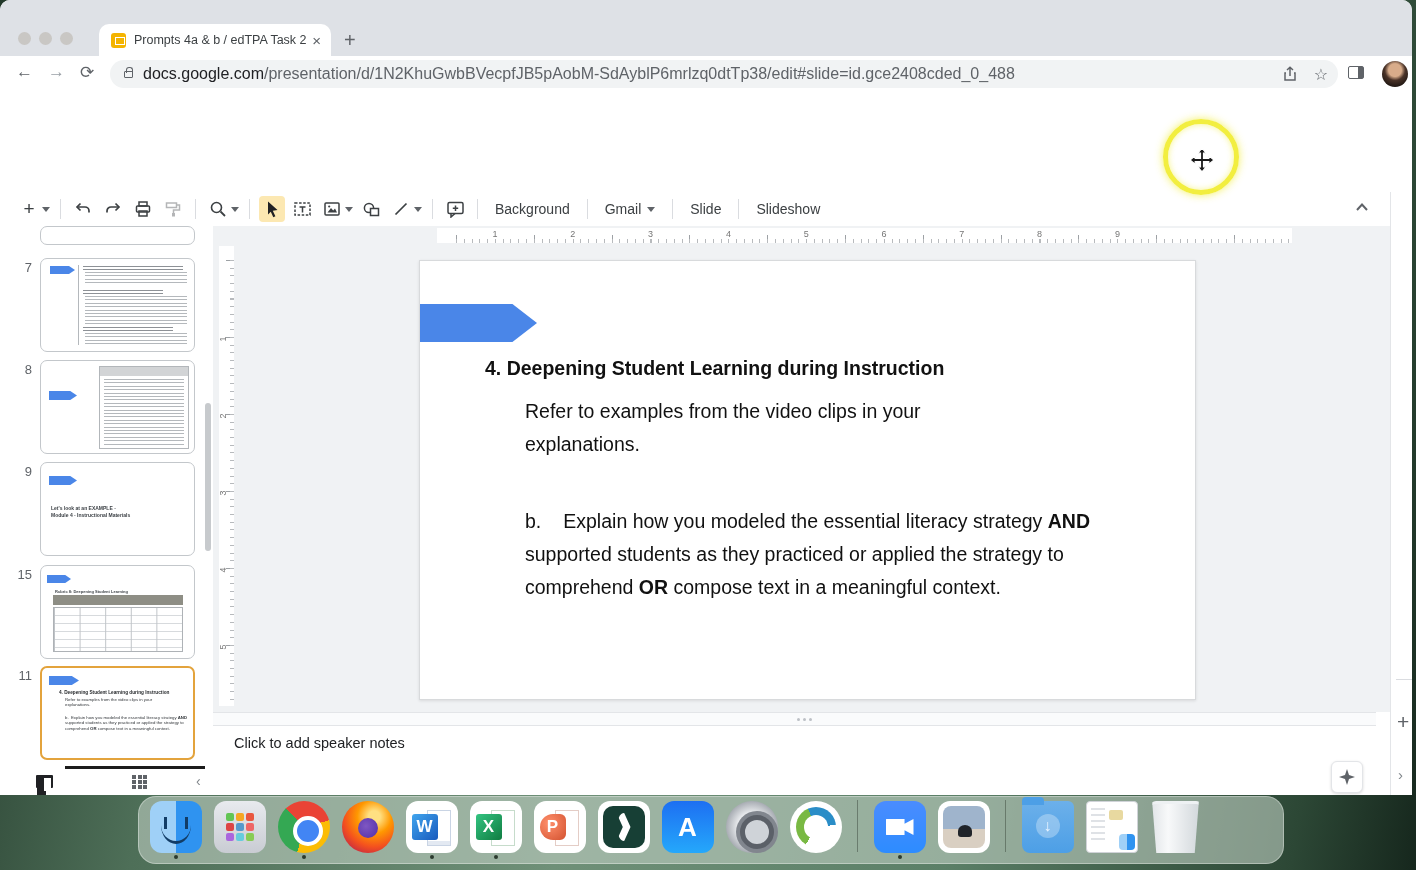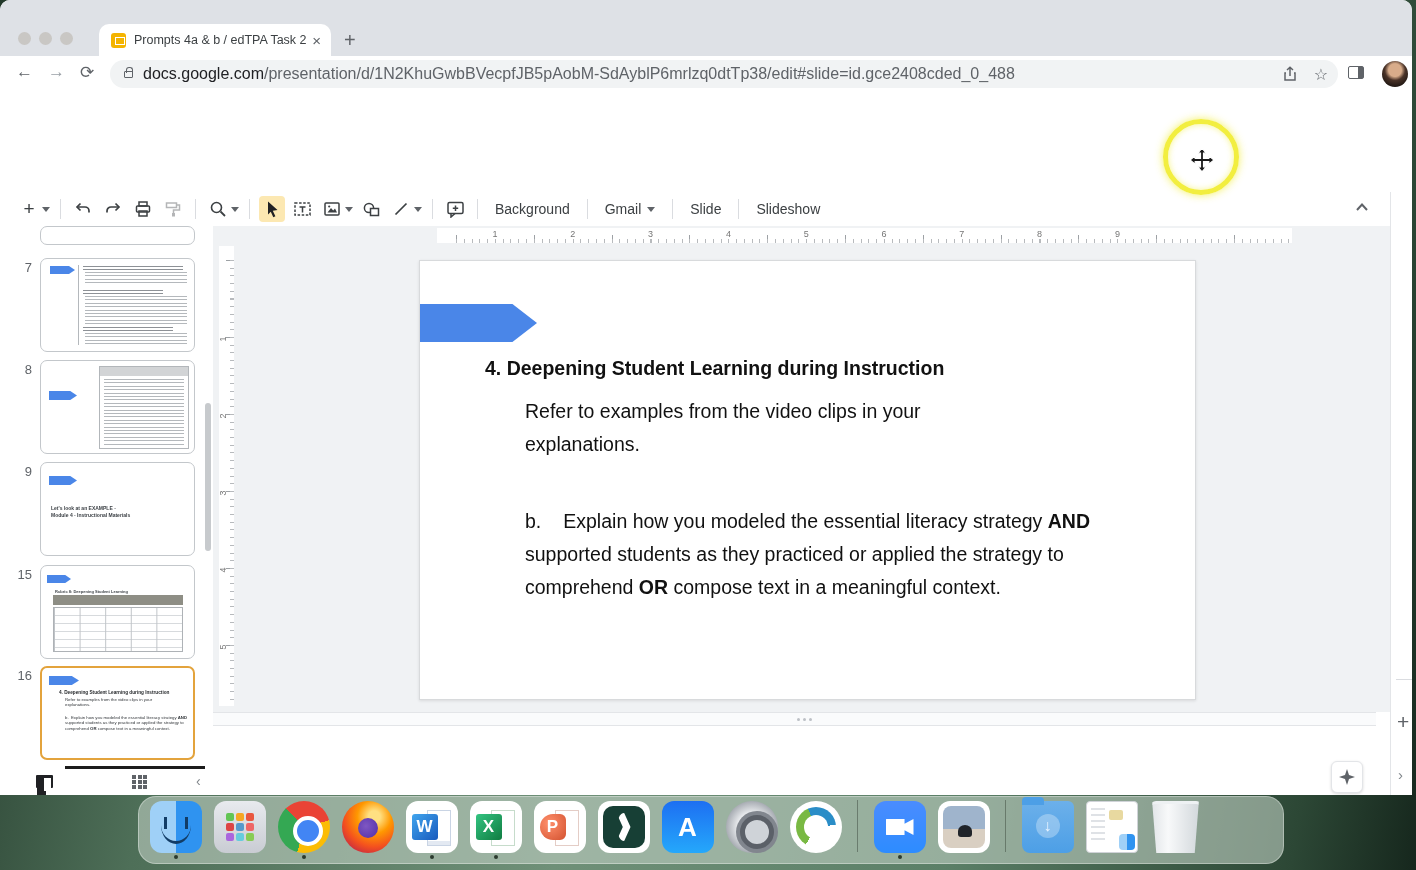--- a/index.html
+++ b/index.html
@@ -457,20 +457,23 @@
       <div id="slide-para"><span>b.</span><span class="b-sp"></span><span>Explain how you modeled the essential literacy strategy </span><b>AND</b><span> supported students as they practiced or applied the strategy to comprehend </span><b>OR</b><span> compose text in a meaningful context.</span></div>
     </div>
 
     <div id="splitter">
       <span id="splitter-handle">
           <i></i>
           <i></i>
           <i></i>
         </span>
     </div>
+    <div id="notes">
+      <span id="notes-text">Click to add speaker notes</span>
+    </div>
     <div id="explore-btn">
       <svg class="icon" width="16" height="16" viewBox="0 0 16 16">
           <path d="M8 0 L10 6 L16 8 L10 10 L8 16 L6 10 L0 8 L6 6 Z" fill="#5f6368"></path>
         </svg>
     </div>
     <span id="panel-toggle">›</span>
 
     <div id="filmstrip">
         <div class="thumb-row" style="top: 0px;">
           <div class="thumb-box partial"></div>
@@ -508,21 +511,21 @@
         <div class="thumb-row" style="top: 339px;">
           <span class="thumb-num">15</span>
           <div class="thumb-box">
       <div class="m-arrow" style="left:6px;top:9px;width:24px;height:8px"></div>
       <div class="t10-title">Rubric 8: Deepening Student Learning</div>
       <div class="m-banner" style="left:12px;top:29px;width:130px;height:10px"></div>
       <div class="m-table" style="left:12px;top:41px;width:130px;height:45px"></div>
           </div>
         </div>
         <div class="thumb-row" style="top: 440px;">
-          <span class="thumb-num">16</span>
+          <span class="thumb-num">11</span>
           <div class="thumb-box selected">
       <div class="m-arrow" style="left:7px;top:8px;width:30px;height:9px"></div>
       <div class="t11-title">4. Deepening Student Learning during Instruction</div>
       <div class="t11-intro">Refer to examples from the video clips in your explanations.</div>
       <div class="t11-para"><span>b.&nbsp; </span><span>Explain how you modeled the essential literacy strategy </span><b>AND</b><span> supported students as they practiced or applied the strategy to comprehend </span><b>OR</b><span> compose text in a meaningful context.</span></div>
           </div>
         </div>
       </div>
     <div id="strip-scrollbar"></div>
     <div id="strip-endline"></div>

